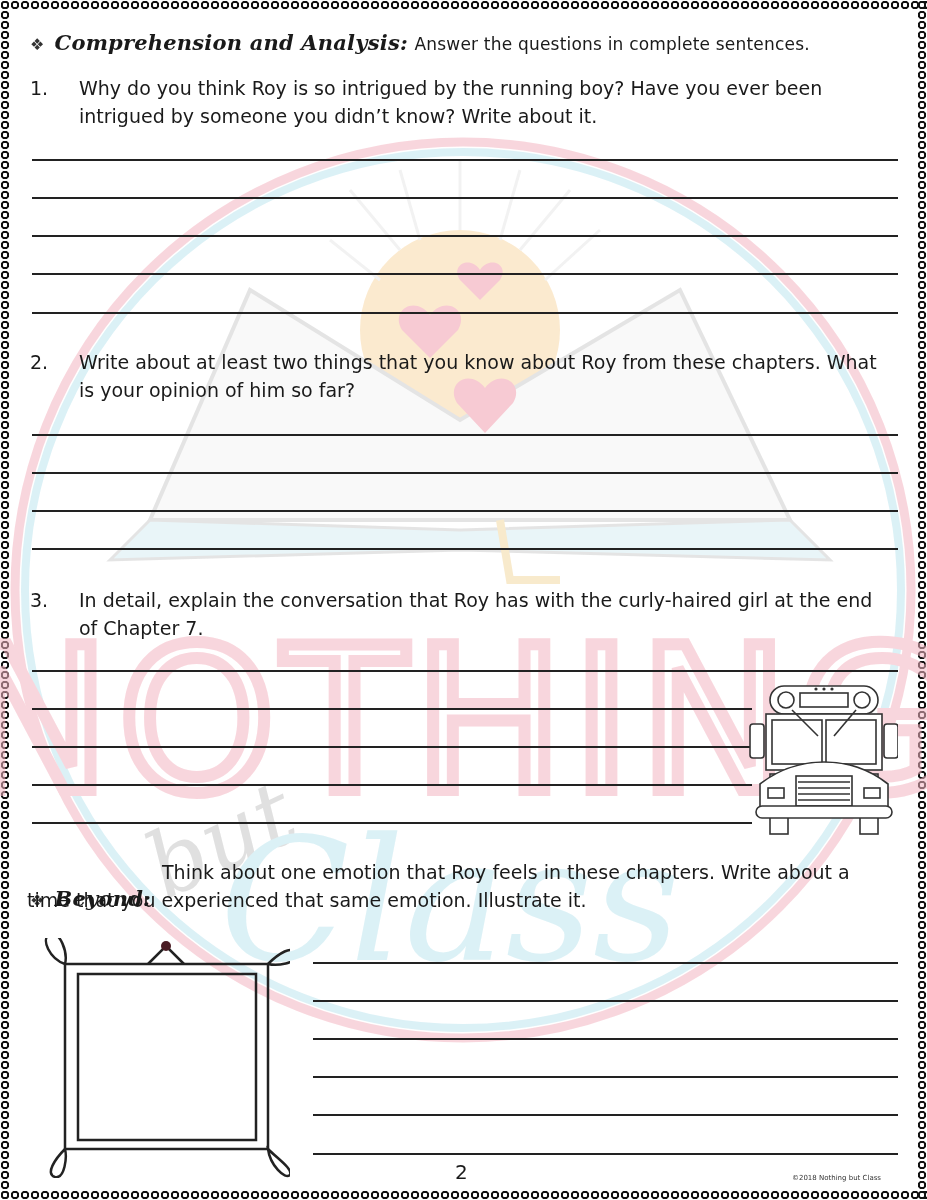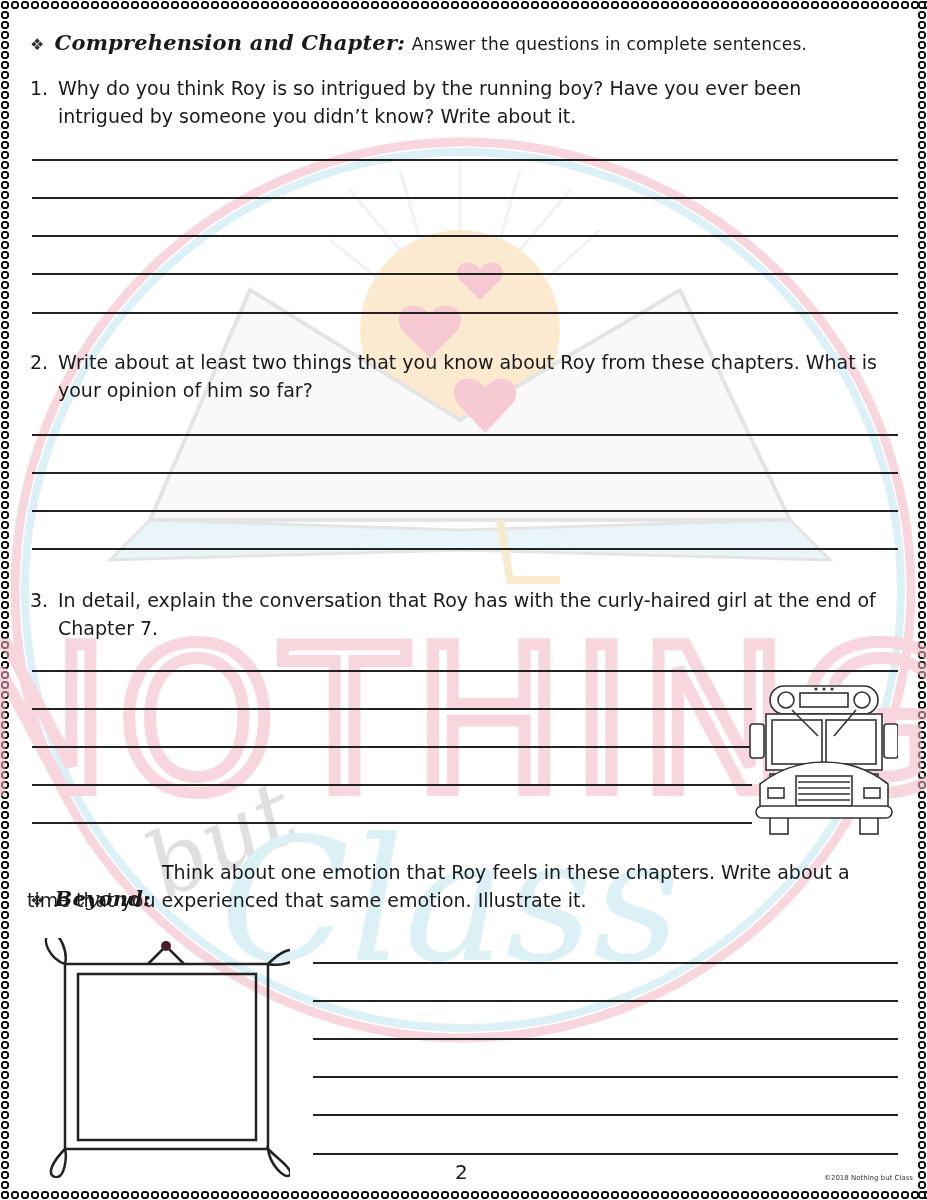--- a/index.html
+++ b/index.html
@@ -24,29 +24,29 @@
     
     .watermark { position: absolute; left: 0; top: 0; width: 927px; height: 1200px; pointer-events: none; }
 
     .heading { position: absolute; left: 30px; font-size: 20px; white-space: nowrap; letter-spacing: 0.2px; }
     .heading .diamond { font-size: 16px; margin-right: 10px; color: #333; }
     .heading .title { font-family: "DejaVu Serif", serif; font-style: italic; font-weight: bold; font-size: 21px; }
     .heading .rest { font-size: 17px; }
 
     .question { position: absolute; left: 30px; font-size: 19px; line-height: 28px; width: 860px; }
     .question .num { position: absolute; left: 0; top: 0; }
-    .question .text { margin-left: 28px; display: block; }
+    .question .text { margin-left: 49px; display: block; }
 
     .rule { position: absolute; height: 2px; background: #222; }
 
     .frame { position: absolute; left: 40px; top: 938px; width: 250px; height: 240px; }
     .bus { position: absolute; left: 748px; top: 684px; width: 150px; height: 160px; }
 
     .page-num { position: absolute; left: 455px; top: 1160px; font-size: 20px; }
-    .copyright { position: absolute; right: 14px; top: 1174px; font-size: 7px; color: #333; }
+    .copyright { position: absolute; right: 46px; top: 1174px; font-size: 7px; color: #333; }
   </style>
 </head>
 <body>
 
 <div class="border-top"></div>
 <div class="border-bottom"></div>
 <div class="border-left"></div>
 <div class="border-right"></div>
 
 <svg class="watermark" viewBox="0 0 927 1200">
@@ -67,21 +67,21 @@
     <path d="M430 315 c-15 -20 -40 -5 -28 15 l28 28 l28 -28 c12 -20 -13 -35 -28 -15z" fill="#f2a0b0"></path>
     <path d="M485 388 c-15 -20 -40 -5 -28 15 l28 30 l28 -30 c12 -20 -13 -35 -28 -15z" fill="#f2a0b0"></path>
 
     <text x="460" y="790" text-anchor="middle" font-family="DejaVu Sans, sans-serif" font-size="200" fill="none" stroke="#f4b6c2" stroke-width="12" letter-spacing="8">NOTHING</text>
     <text x="165" y="900" font-family="DejaVu Serif, serif" font-style="italic" font-size="90" fill="#c8c8c8" transform="rotate(-25 165 900)">but</text>
     <text x="450" y="960" text-anchor="middle" font-family="DejaVu Serif, serif" font-style="italic" font-size="170" fill="#bfe6ef">Class</text>
   </g>
 </svg>
 
 <div class="heading" style="top: 30px;">
-  <span class="diamond">❖</span><span class="title">Comprehension and Chapter:</span>
+  <span class="diamond">❖</span><span class="title">Comprehension and Analysis:</span>
   <span class="rest">Answer the questions in complete sentences.</span>
 </div>
 
 <div class="question" style="top: 74px;">
   <span class="num">1.</span>
   <span class="text">Why do you think Roy is so intrigued by the running boy? Have you ever been intrigued by someone you didn’t know? Write about it.</span>
 </div>
 <div class="rule" style="left:32px; width:866px; top:159px;"></div>
 <div class="rule" style="left:32px; width:866px; top:197px;"></div>
 <div class="rule" style="left:32px; width:866px; top:235px;"></div>

